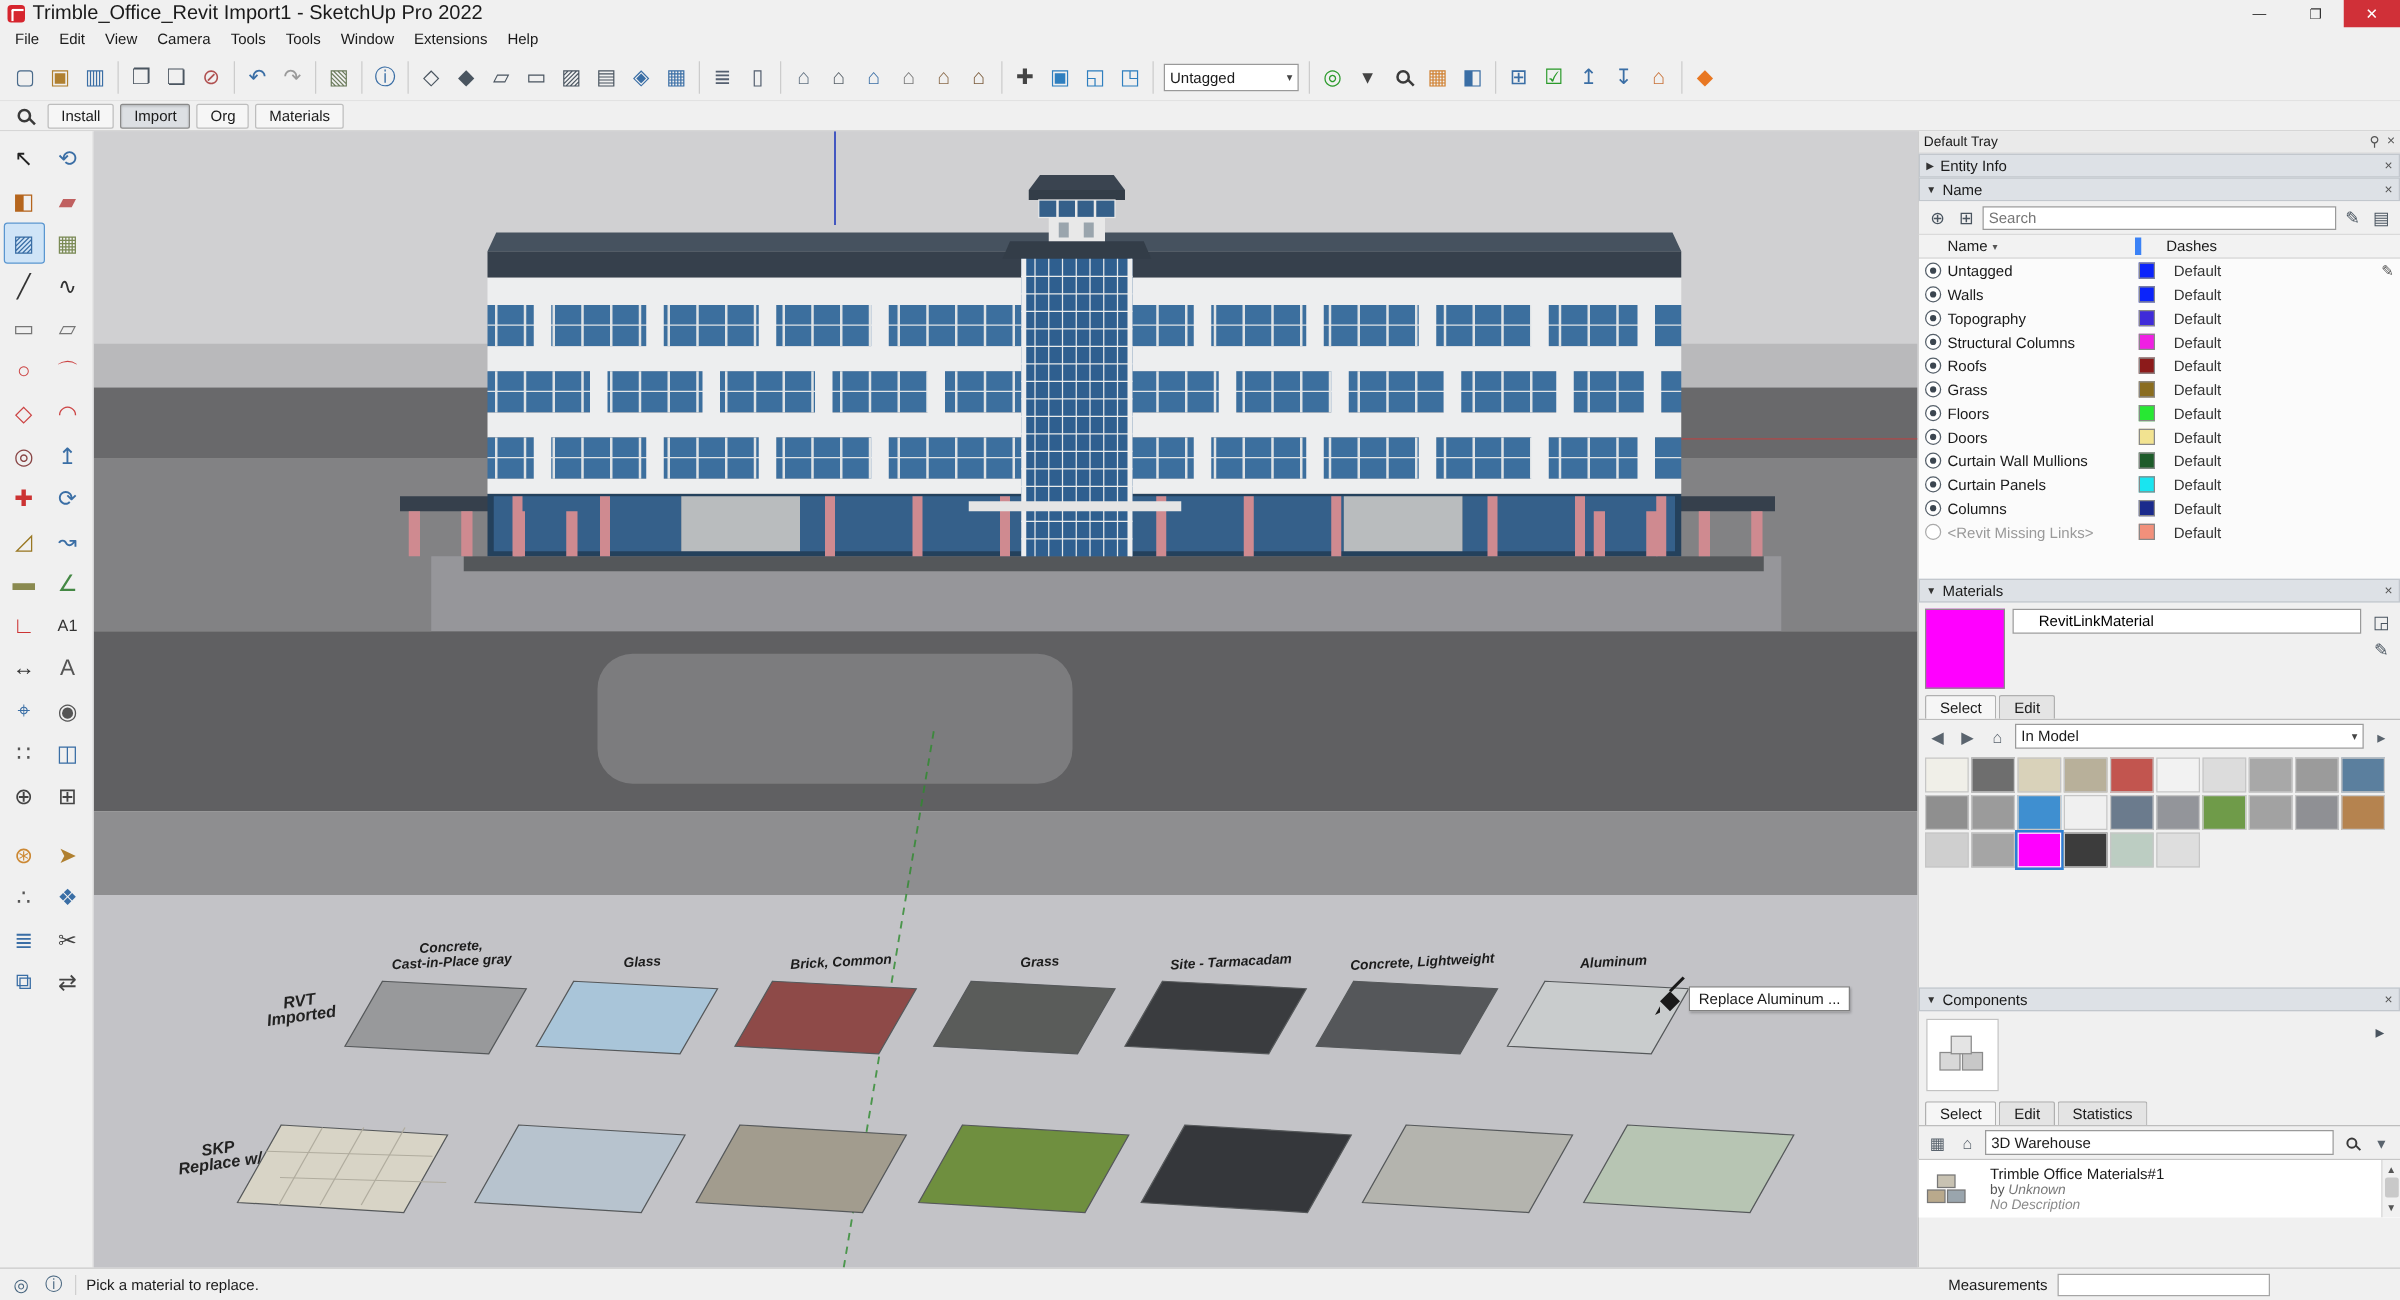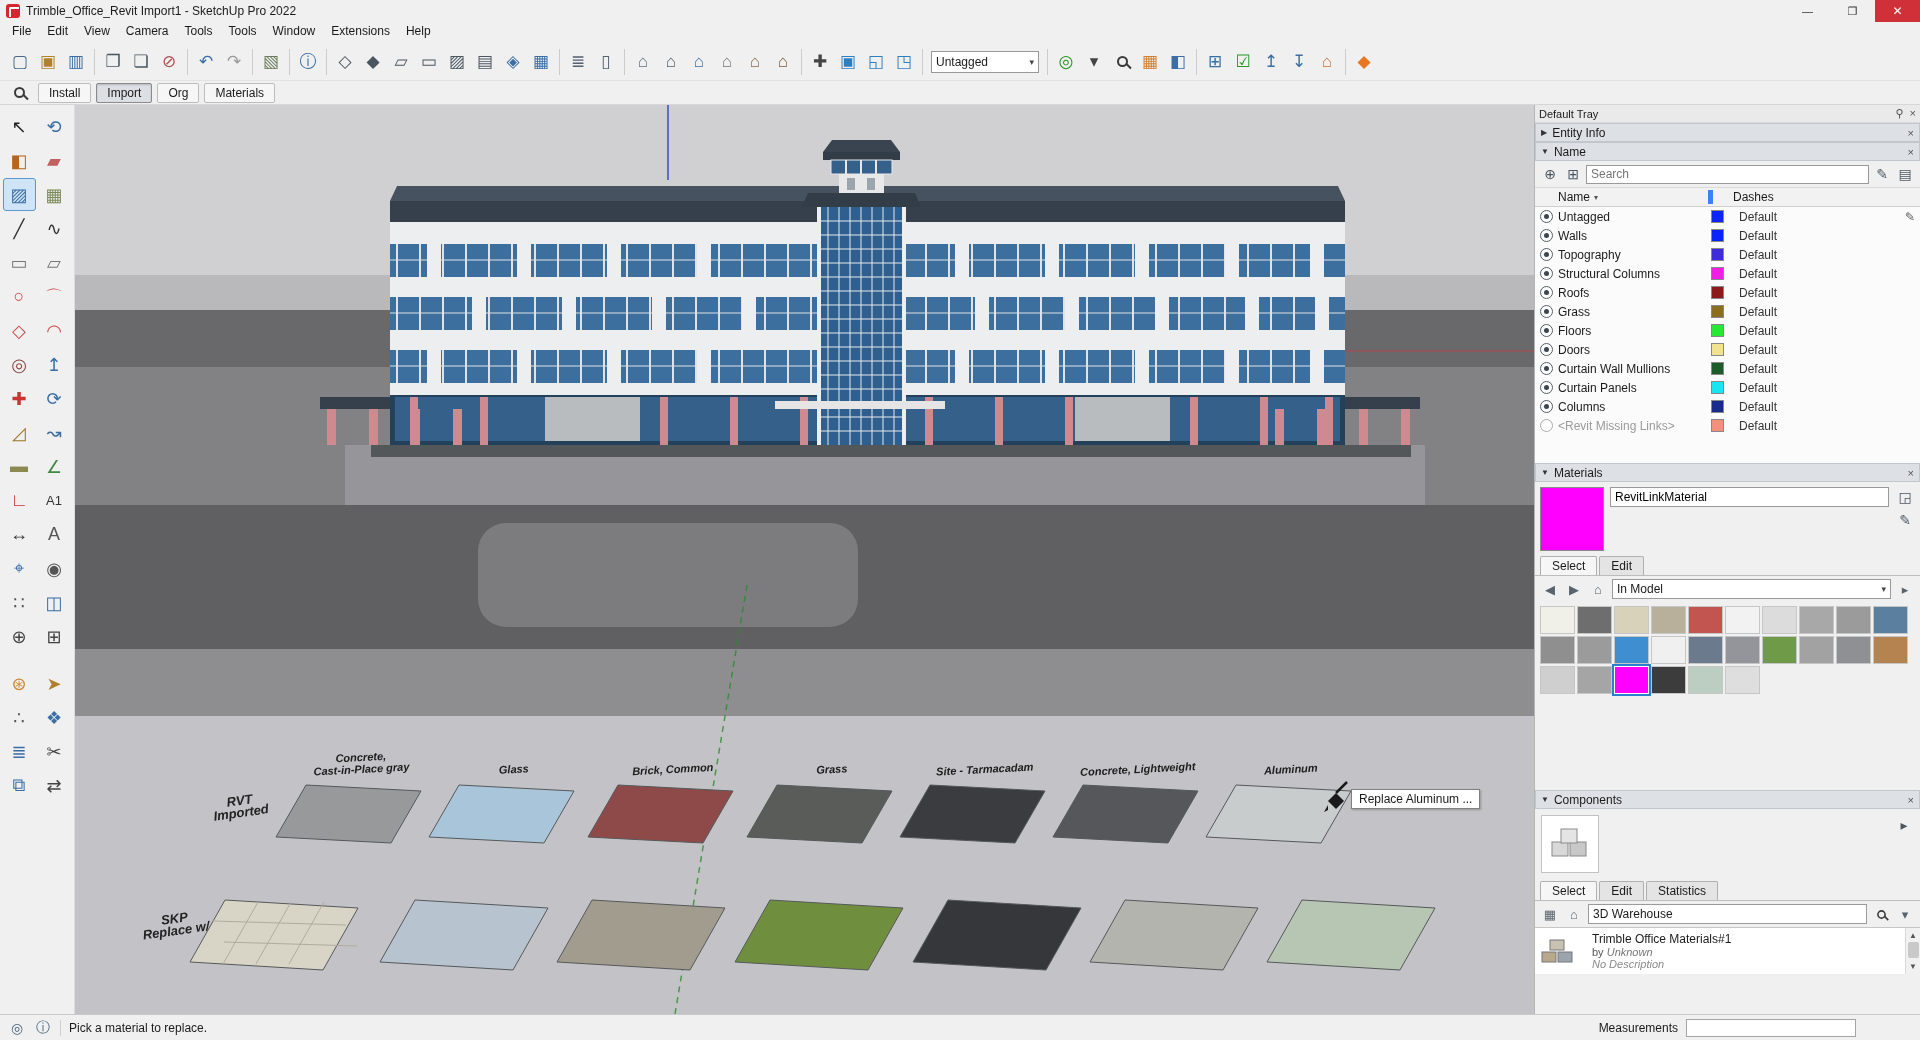--- a/index.html
+++ b/index.html
@@ -3,21 +3,21 @@
 <meta charset="utf-8">
 <style>
   *{box-sizing:border-box;margin:0;padding:0}
   html,body{width:1920px;height:1040px;overflow:hidden;font-family:"Liberation Sans",sans-serif;font-size:12px;color:#1a1a1a;background:#f0f0f0}
   #app{position:relative;width:1920px;height:1040px;display:flex;flex-direction:column}
 
   
   #titlebar{height:22px;display:flex;align-items:center;background:#f0f0f0;padding-left:6px;flex:0 0 auto}
   .logo{width:14px;height:14px;background:#d6252e;border-radius:3px;margin-right:6px;position:relative}
   .logo::after{content:"";position:absolute;left:3px;top:3px;width:8px;height:8px;border:2px solid #fff;border-right:none;border-bottom:none;border-radius:2px 0 0 0}
-  #titlebar .title{font-size:12px}
+  #titlebar .title{font-size:16px}
   #win-controls{margin-left:auto;display:flex;height:100%}
   .win-btn{width:45px;height:100%;display:flex;align-items:center;justify-content:center;font-size:11px;color:#333}
   .win-close{background:#d03038;color:#fff;font-size:12px}
 
   
   #menubar{height:21px;display:flex;align-items:flex-start;background:#f0f0f0;padding-left:4px;flex:0 0 auto}
   .menu-item{padding:2px 8px;cursor:default}
 
   
   #main-toolbar{height:38px;display:flex;align-items:center;background:#f0f0f0;padding:0 6px;flex:0 0 auto;border-bottom:1px solid #e2e2e2}
@@ -75,21 +75,21 @@
   .tag-name{width:148px;overflow:hidden;white-space:nowrap}
   .tag-name.muted{color:#9a9a9a}
   .tag-chip{width:13px;height:13px;border:1px solid #888;flex:0 0 auto}
   .tag-dash{margin-left:10px;color:#333}
   .tag-pencil{margin-left:auto;color:#555;font-size:12px}
 
   
   #mat-body{padding:5px;display:flex;gap:6px}
   #mat-preview{width:64px;height:64px;border:1px solid #8a8a8a;flex:0 0 auto}
   #mat-mid{flex:1}
-  #mat-name{width:100%;height:20px;border:1px solid #9a9a9a;padding:0 4px;font-size:12px;font-family:"Liberation Sans",sans-serif}
+  #mat-name{width:100%;height:20px;border:1px solid #9a9a9a;padding:0 20px;font-size:12px;font-family:"Liberation Sans",sans-serif}
   #mat-side{display:flex;flex-direction:column;gap:4px}
   .tabs-row{display:flex;align-items:flex-end;gap:2px;padding:0 5px;height:20px;border-bottom:1px solid #bdbdbd}
   .mini-tab{padding:2px 11px;border:1px solid #b0b0b0;border-bottom:none;background:#e4e4e4;border-radius:2px 2px 0 0;font-size:12px}
   .mini-tab.active{background:#f6f6f6;height:19px}
   .nav-row{height:26px;display:flex;align-items:center;gap:4px;padding:0 5px}
   .nav-btn{width:20px;height:20px;display:flex;align-items:center;justify-content:center;color:#5a646e;font-size:13px;border:1px solid transparent}
   .dd-box{flex:1;height:20px;background:#fff;border:1px solid #9a9a9a;display:flex;align-items:center;padding:0 4px}
   .dd-box .dd-text{flex:1}
   .dd-box .dd-arrow{font-size:9px;color:#444}
   #mat-grid{display:grid;grid-template-columns:repeat(10,35px);gap:2px;padding:4px 5px;align-content:start}
@@ -107,21 +107,21 @@
   .comp-item .author{font-style:italic;color:#777}
   .comp-item .desc{font-size:11px;color:#8a8a8a;font-style:italic}
   #comp-scroll{position:absolute;right:0;top:0;bottom:0;width:15px;background:#f1f1f1;border-left:1px solid #d8d8d8;display:flex;flex-direction:column;justify-content:space-between;align-items:center}
   #comp-scroll .sc-arrow{font-size:8px;color:#555;padding:3px 0}
   #comp-scroll .sc-thumb{position:absolute;top:14px;left:2px;width:11px;height:16px;background:#c9c9c9;border-radius:2px}
 
   
   #statusbar{height:26px;background:#f0f0f0;border-top:1px solid #c9c9c9;display:flex;align-items:center;padding:0 8px;gap:8px;flex:0 0 auto}
   .sb-icon{width:18px;height:18px;display:flex;align-items:center;justify-content:center;font-size:14px;color:#47657f}
   .sb-sep{width:1px;height:16px;background:#cfcfcf}
-  #sb-right{margin-left:auto;display:flex;align-items:center;gap:8px;margin-right:56px}
+  #sb-right{margin-left:auto;display:flex;align-items:center;gap:8px;margin-right:96px}
   #measure-input{width:170px;height:18px;border:1px solid #a5a5a5;background:#fff}
 </style>
 </head>
 <body>
 
 <div id="app">
 
   <div id="titlebar">
     <span class="logo"></span>
     <span class="title">Trimble_Office_Revit Import1 - SketchUp Pro 2022</span>

